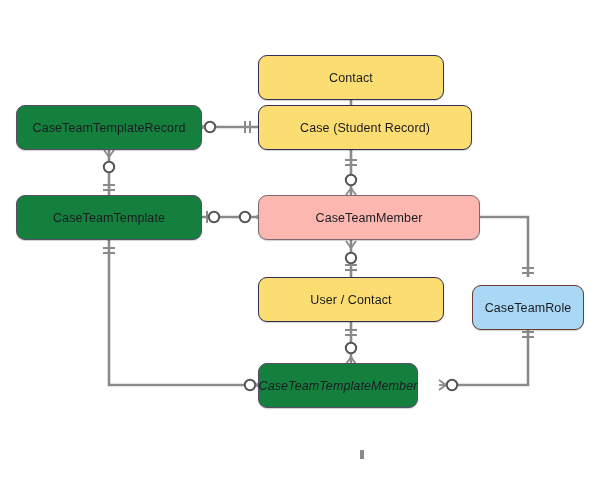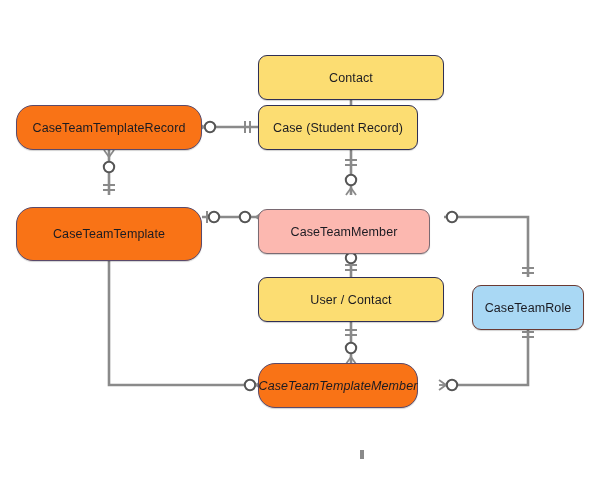--- a/index.html
+++ b/index.html
@@ -19,21 +19,21 @@
     border-radius:9px;
     display:flex;align-items:center;justify-content:center;
     font-size:12.5px;
     color:#1b1b22;
     letter-spacing:.1px;
     white-space:nowrap;
     box-shadow:0 1px 1px rgba(0,0,0,.18);
     z-index:5;
   }
   .e-yellow{background:#FCDD72;border-color:#2f2f55;}
-  .e-green {background:#f97316;border-color:#5a4a6b;border-radius:17px;}
+  .e-green {background:#15803d;border-color:#5a4a6b;}
   .e-pink  {background:#FCB8B0;border-color:#7a6a72;}
   .e-blue  {background:#A9D8F4;border-color:#6b3a32;}
 
   .dot-artifact{
     position:absolute;
     width:4px;height:9px;
     background:#8a8a8a;
     z-index:4;
   }
 </style>
@@ -122,33 +122,33 @@
       <use href="#g-one" x="528" y="337" transform="rotate(90 528 337)"></use>
       <circle cx="452" cy="385" r="5.2" fill="#ffffff" stroke="#555" stroke-width="2"></circle>
       <use href="#g-crow" x="446" y="385"></use>
     </g>
   </svg>
 
   <div class="entity e-yellow" style="left:258px;top:16px;width:186px;height:45px;margin-top:39px;">
     <span>Contact</span>
   </div>
 
-  <div class="entity e-yellow" style="left:258px;top:105px;width:160px;height:45px;align-items:center;">
+  <div class="entity e-yellow" style="left:258px;top:105px;width:214px;height:45px;align-items:center;">
     <span>Case (Student Record)</span>
   </div>
 
   <div class="entity e-green" style="left:16px;top:105px;width:186px;height:45px;">
     <span>CaseTeamTemplateRecord</span>
   </div>
 
-  <div class="entity e-green" style="left:16px;top:195px;width:186px;height:54px;margin-top:12px;">
+  <div class="entity e-green" style="left:16px;top:195px;width:186px;height:45px;">
     <span>CaseTeamTemplate</span>
   </div>
 
-  <div class="entity e-pink" style="left:258px;top:209px;width:172px;height:45px;justify-content:center;">
+  <div class="entity e-pink" style="left:258px;top:195px;width:222px;height:45px;justify-content:center;">
     <span>CaseTeamMember</span>
   </div>
 
   <div class="entity e-yellow" style="left:258px;top:277px;width:186px;height:45px;justify-content:center;">
     <span>User / Contact</span>
   </div>
 
   <div class="entity e-blue" style="left:472px;top:285px;width:112px;height:45px;">
     <span>CaseTeamRole</span>
   </div>

